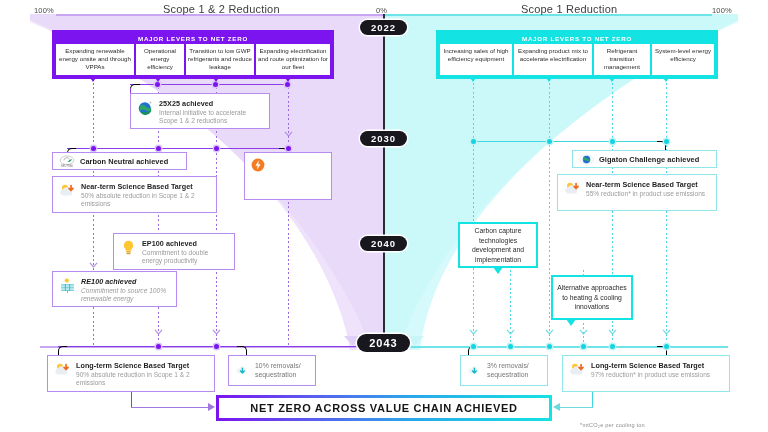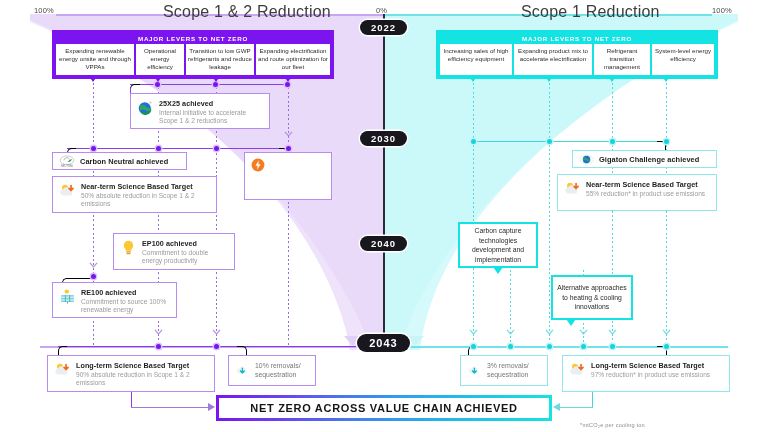--- a/index.html
+++ b/index.html
@@ -10,21 +10,21 @@
     -webkit-font-smoothing:antialiased;
   }
   #root{position:relative;width:768px;height:432px;overflow:hidden;background:#fff;}
 
   
   .funnel{position:absolute;top:0;z-index:0;}
   .hdr-line{position:absolute;height:2px;z-index:3;}
 
   
   .hdr-title{
-    position:absolute;z-index:6;font-size:16px;color:#3d3d3d;
+    position:absolute;z-index:6;font-size:11px;color:#3d3d3d;
     letter-spacing:.2px;white-space:nowrap;
   }
   .hdr-pct{
     position:absolute;z-index:6;font-size:7.5px;color:#4a4a4a;
     letter-spacing:.2px;white-space:nowrap;
   }
 
   
   #spine{
     position:absolute;left:383px;top:14px;width:1.6px;height:332px;
@@ -272,21 +272,21 @@
   </div>
 
   <div class="chev" style="left:89px;top:262px;">
     <svg viewBox="0 0 10 7">
         <path d="M1,1 L5,5.4 L9,1" stroke="#b08ae8" stroke-width="1.2" fill="none"></path>
       </svg>
   </div>
   <div class="node purple" style="left:91px;top:274px;"></div>
   <div class="elbow purple" style="left:62px;top:278px;width:32px;height:7px;border-left:1px solid;border-top:1px solid;border-top-left-radius:5px;"></div>
 
-  <div class="card purple" style="left:52px;top:282px;width:125px;height:36px;">
+  <div class="card purple" style="left:52px;top:271px;width:125px;height:36px;font-style:italic;">
     <div class="ico">
       <svg viewBox="0 0 24 24">
           <circle cx="11" cy="5" r="3" fill="#ffc633"></circle>
           <g stroke="#3fb6c2" stroke-width="1">
             <path d="M3,11 L21,11 M3,15 L21,15 M3,19 L21,19"></path>
           </g>
           <path d="M3,10 L21,10 L21,19.6 L3,19.6 Z" fill="#7fd8e2" opacity="0.55"></path>
           <g stroke="#2f97a3" stroke-width="0.9">
             <path d="M9,10 L9,19.6 M15,10 L15,19.6"></path>
           </g>

